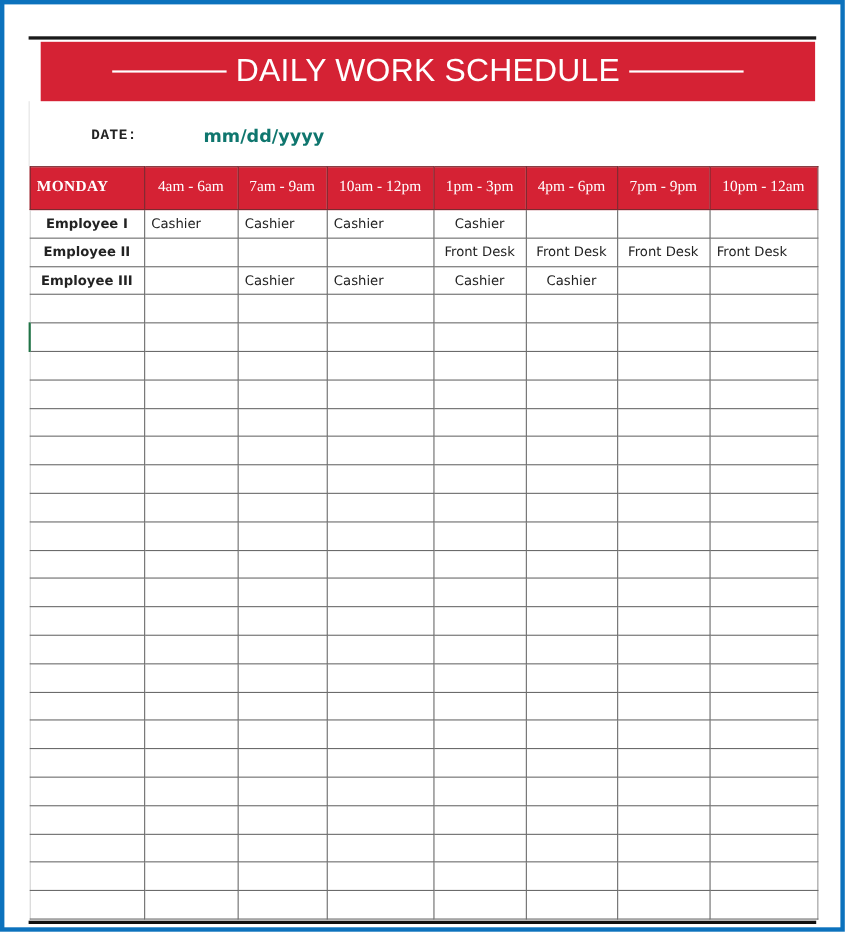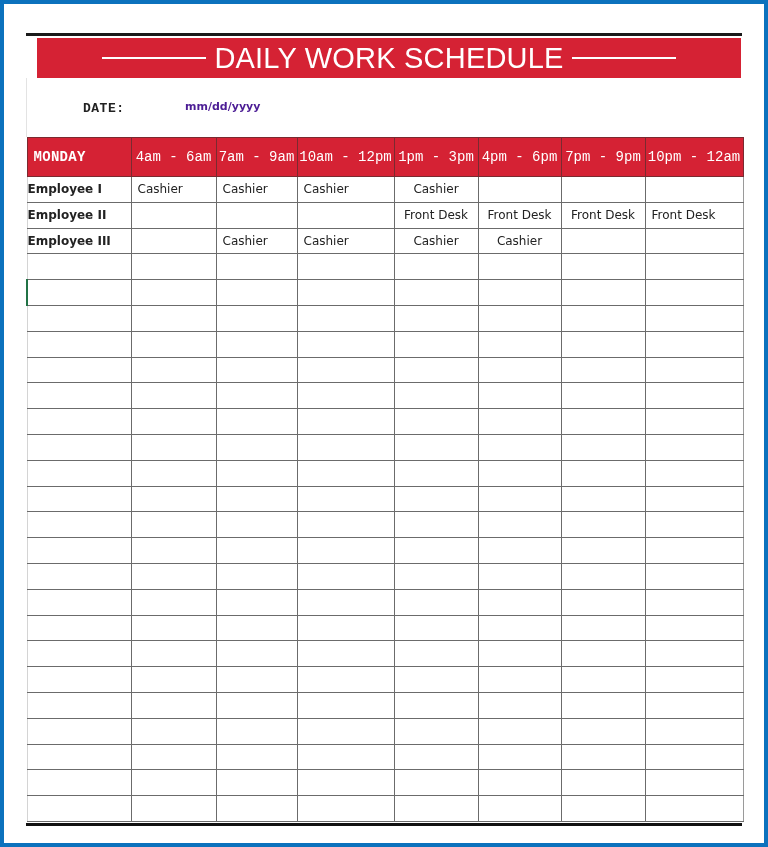--- a/index.html
+++ b/index.html
@@ -12,74 +12,74 @@
       position: absolute; left: 4px; top: 4px; width: 760px; height: 839px;
       background: #ffffff;
     }
     .sheet {
       position: absolute; left: 22px; top: 29px; width: 716px;
     }
     .top-rule {
       height: 3px; background: #1a1a1a; margin-bottom: 2px;
     }
     .banner {
-      height: 40px; background: #d52234;
+      height: 54px; background: #d52234;
       display: flex; align-items: center; justify-content: center;
       color: #ffffff; margin-left: 11px; margin-right: 1px;
     }
     .banner .rule {
       display: inline-block; width: 104px; height: 2px; background: #ffffff;
     }
     .banner .title {
       font-size: 29px; letter-spacing: 0.2px; margin: 0 8px;
       font-family: "Liberation Sans", sans-serif;
     }
     .date-row {
       height: 59px; position: relative; border-left: 1px solid #e3e3e3;
     }
     .date-label {
       position: absolute; left: 56px; top: 23px;
       font-weight: bold; font-size: 13px; color: #222; letter-spacing: 0.5px;
       font-family: Liberation Mono, monospace;
     }
     .date-value {
       position: absolute; left: 158px; top: 22px;
-      font-weight: bold; font-size: 11px; color: #4c1d95;
+      font-weight: bold; font-size: 16px; color: #0f766e;
       font-family: "DejaVu Sans", sans-serif;
     }
     table.grid {
       border-collapse: collapse; table-layout: fixed; width: 716px;
     }
     table.grid col.c0 { width: 104px; }
     table.grid col.c1 { width: 85px; }
     table.grid col.c2 { width: 81px; }
     table.grid col.c3 { width: 97px; }
     table.grid col.c4 { width: 84px; }
     table.grid col.c5 { width: 83px; }
     table.grid col.c6 { width: 84px; }
     table.grid col.c7 { width: 98px; }
     thead th {
       height: 38px; background: #d52234; color: #ffffff;
       font-weight: normal; font-size: 14px; padding: 0;
       border: 1px solid #7a2a30; white-space: nowrap;
-      font-family: Liberation Mono, monospace;
+      font-family: Liberation Serif, serif;
     }
     thead th.day {
       font-weight: bold; text-align: left; padding-left: 6px; font-size: 14px;
       letter-spacing: 0.3px;
     }
     tbody td {
       height: 24.8px; padding: 0; border: 1px solid #6b6b6b;
       font-size: 12px; color: #222; white-space: nowrap; overflow: hidden;
       font-family: "DejaVu Sans", sans-serif;
     }
     tbody td:first-child { border-left: 1px solid #d4d4d4; }
     tbody td:last-child { border-right: 1px solid #9a9a9a; }
     tbody td.emp {
-      font-weight: bold; font-size: 12px; 
+      font-weight: bold; font-size: 12px; text-align: center;
     }
     tbody td.slot { text-align: center; }
     tbody td.slot.left { text-align: left; padding-left: 6px; }
     tbody td.fd { font-size: 12px; }
     tbody tr.selected td:first-child { border-left: 2px solid #217346; }
     .bottom-rule {
       height: 3px; background: #111; margin-top: 1px;
     }
   </style>
 </head>

